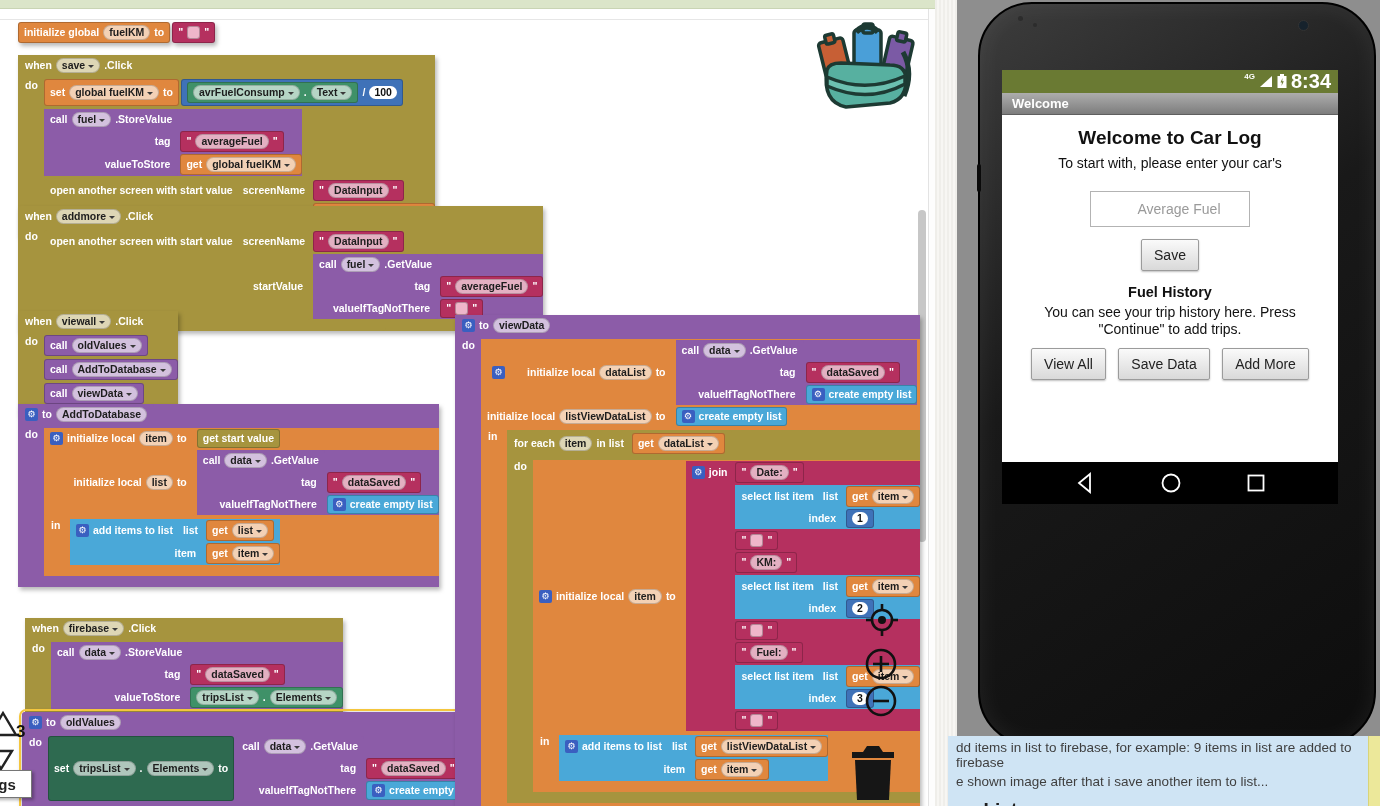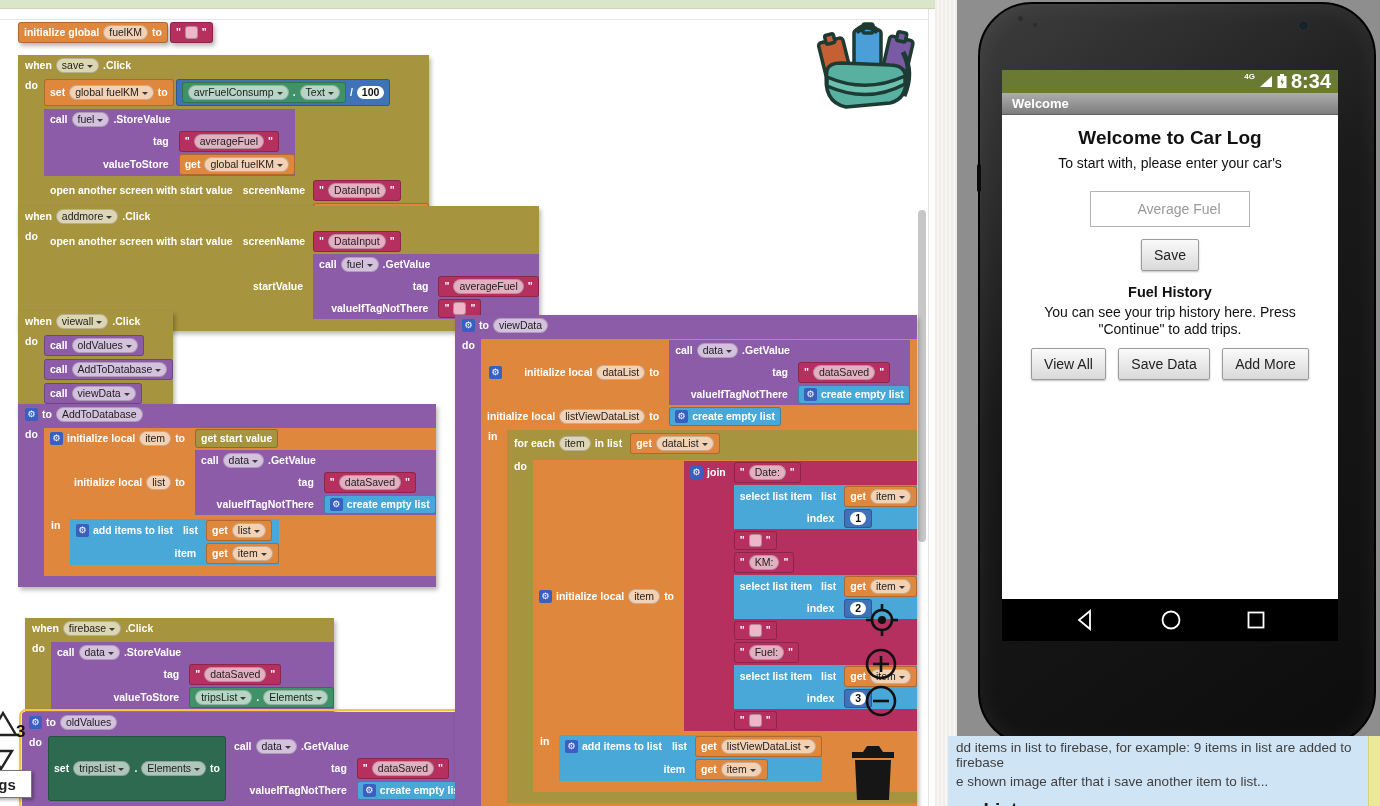--- a/index.html
+++ b/index.html
@@ -13,21 +13,21 @@
   .divider{position:absolute;left:935px;top:0;width:22px;height:806px;
     background:repeating-linear-gradient(90deg,#efeeea 0 2px,#f7f6f3 2px 4px);border-right:1px solid #d9d8d4;}
   .right-bg{position:absolute;left:957px;top:0;width:423px;height:740px;background:#8e8e8e;}
   
   .g{position:absolute;filter:drop-shadow(2px 3px 2px rgba(0,0,0,.28));}
   .b,.hd,.lb,.gut{color:#fff;font-weight:bold;font-size:10.5px;line-height:13px;white-space:nowrap;}
   .b{display:inline-flex;align-items:center;gap:4px;padding:2px 5px;border-radius:3px;width:max-content;border:1px solid rgba(0,0,0,.22);}
   .row{display:flex;align-items:stretch;gap:2px;width:max-content;}
   .row>.b{align-items:center;}
   .chip{display:inline-flex;align-items:center;gap:2px;background:rgba(255,255,255,.62);color:#1d1d1d;
-        border-radius:9px;padding:0 5px;border:1px solid rgba(0,0,0,.18);font-size:10.5px;font-weight:normal;line-height:13px;}
+        border-radius:9px;padding:0 5px;border:1px solid rgba(0,0,0,.18);font-size:10.5px;font-weight:bold;line-height:13px;}
   .dd::after{content:"";width:0;height:0;border:3.5px solid transparent;border-top-color:#3a3a3a;margin-top:4px;margin-left:1px;}
   .gear{width:13px;height:13px;min-width:13px;background:#3a5fc0;border-radius:2px;color:#fff;font-size:9px;
         display:inline-flex;align-items:center;justify-content:center;}
   .gear::before{content:"⚙";}
   .q{color:#fff;font-weight:bold;}
   .estr{width:11px;height:11px;background:#efb6ca;border:1px solid rgba(0,0,0,.25);border-radius:3px;display:inline-block;}
   .num{background:#fff;color:#111;border-radius:8px;padding:0 5px;font-weight:bold;}
   
   .ab{display:grid;grid-template-columns:max-content max-content;width:max-content;}
   .ab>.hd{display:flex;align-items:center;gap:4px;padding:3px 6px;border-radius:3px 3px 0 0;}
@@ -60,21 +60,21 @@
   
   .zbtn{position:absolute;}
   
   .phone{position:absolute;left:978px;top:2px;width:394px;height:740px;border-radius:54px;
          background:linear-gradient(145deg,#3d3d3d,#191919 42%,#0d0d0d);border:2px solid #000;
          box-shadow:inset 0 0 24px rgba(255,255,255,.07);}
   .cam{position:absolute;left:318px;top:16px;width:9px;height:9px;border-radius:50%;background:#16222c;border:1px solid #333;}
   .dotA{position:absolute;left:38px;top:12px;width:5px;height:5px;border-radius:50%;background:#2c2c2c;}
   .dotB{position:absolute;left:53px;top:19px;width:4px;height:4px;border-radius:50%;background:#2c2c2c;}
   .sidebtn{position:absolute;left:-3px;top:160px;width:4px;height:28px;background:#0a0a0a;border-radius:2px;}
-  .screen{position:absolute;left:22px;top:66px;width:336px;height:571px;background:#fff;display:flex;flex-direction:column;}
+  .screen{position:absolute;left:22px;top:66px;width:336px;height:434px;background:#fff;display:flex;flex-direction:column;}
   .sbar{height:23px;background:#6a7a33;display:flex;align-items:center;justify-content:flex-end;gap:4px;padding-right:7px;color:#fff;}
   .sbar .t4g{font-size:8px;font-weight:bold;align-self:flex-start;margin-top:2px;}
   .sbar .time{font-size:20px;font-weight:bold;}
   .tbar{height:21px;background:linear-gradient(#adadad,#7d7d7d);border-bottom:1px solid #5f5f5f;display:flex;align-items:center;
         color:#fff;font-weight:bold;font-size:13px;padding-left:10px;}
   .pcontent{flex:1;background:#fff;text-align:center;color:#111;}
   .pcontent h1{font-size:19px;margin:12px 0 6px;}
   .pcontent .pl{font-size:14px;margin:1px 0;}
   .pinput{display:block;margin:20px auto 0;width:136px;height:32px;border:1px solid #b3b3b3;background:#fff;
           text-align:center;font-size:14px;color:#333;font-family:inherit;padding-left:20px;}

